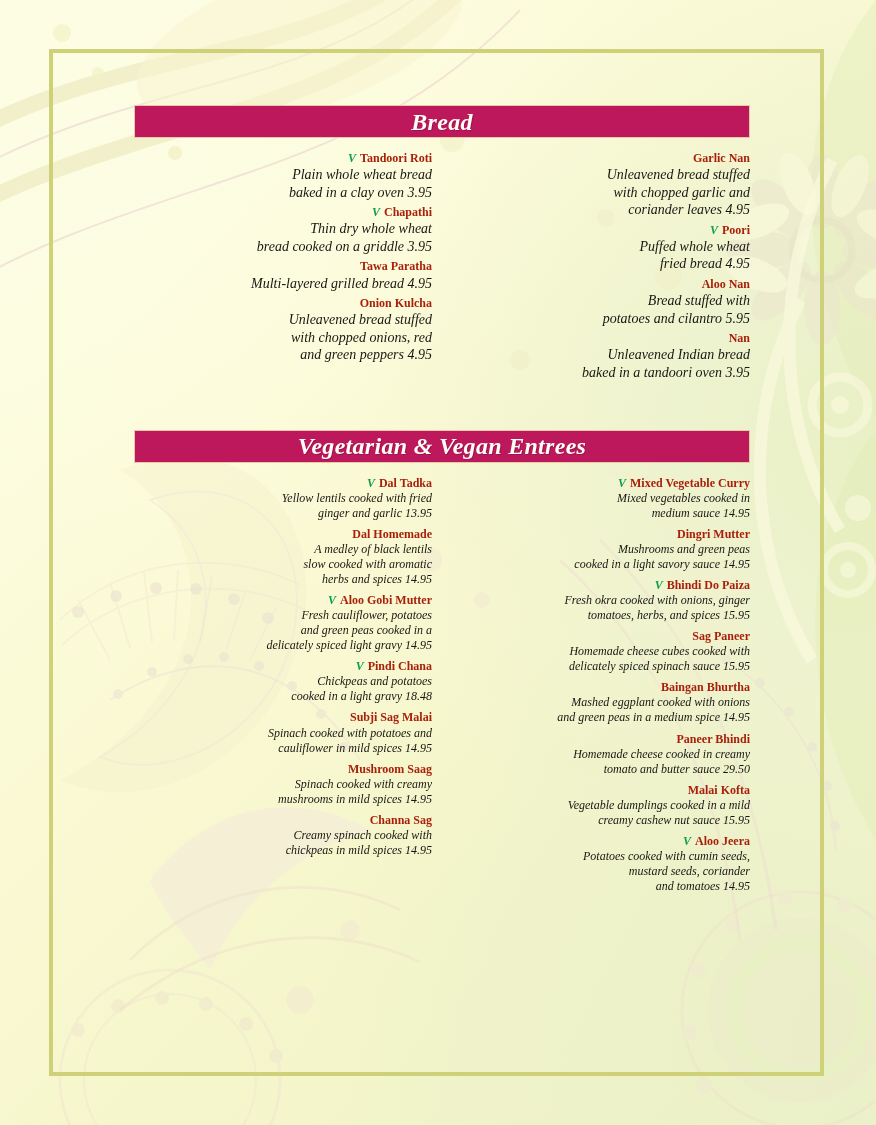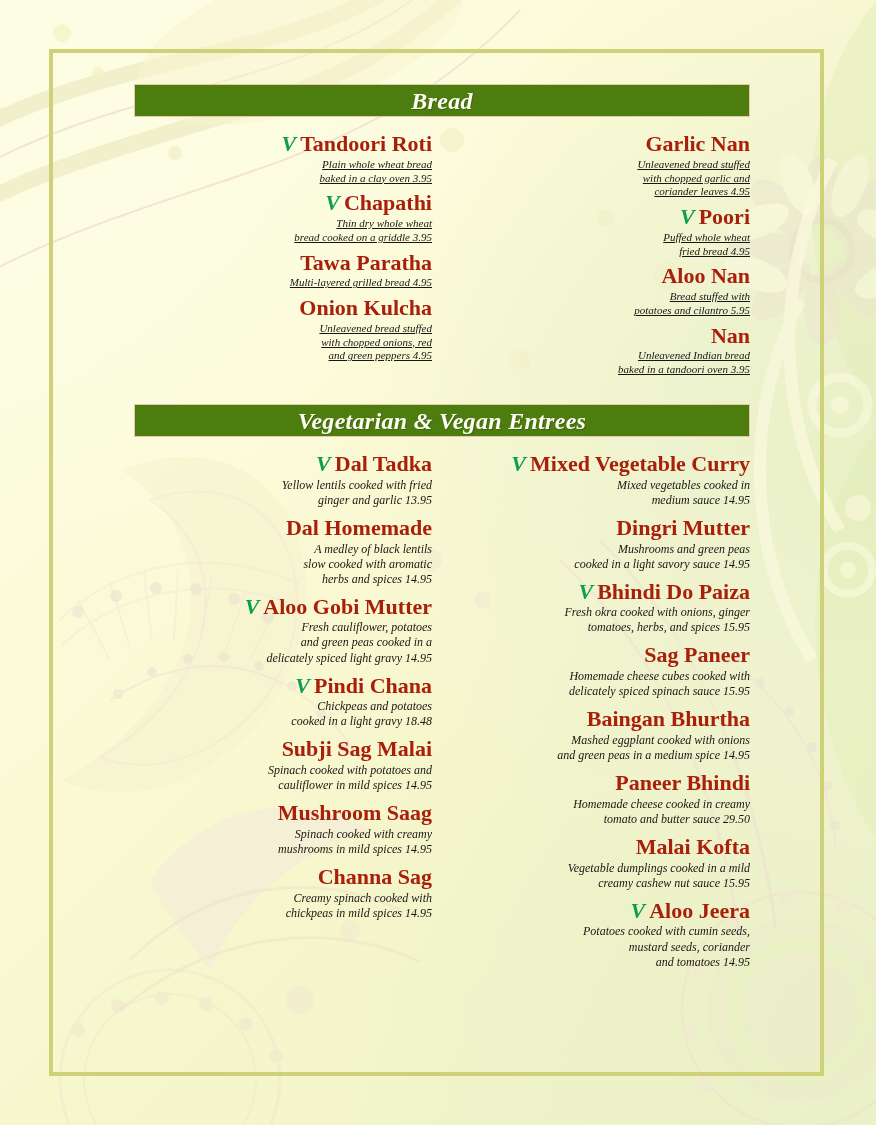--- a/index.html
+++ b/index.html
@@ -37,46 +37,47 @@
   }
 
   
   #sheet{
     position:absolute;
     left:134px; top:84px;
     width:616px;
   }
 
   .banner{
-    background:#4d7c0f;
+    background:#be185d;
     border:1px solid #e7c9a8;
     height:33px;
     display:flex; align-items:center; justify-content:center;
     margin-bottom:13px;
+    margin-top:21px;
   }
   .banner-title{
     color:#fffef6;
     font-weight:bold;
     font-style:italic;
     font-size:24px;
     letter-spacing:.3px;
     line-height:1;
     text-shadow:1px 1px 0 rgba(0,0,0,.18);
   }
 
   .cols{ display:flex; }
   .col{ width:50%; }
   .col-left{ text-align:right; padding-right:10px; }
   .col-right{ text-align:right;  padding-left:7px; }
 
   .item{ margin-bottom:5px; }
   .item:last-child{ margin-bottom:0; }
 
   .dish{
-    font-size:22px;
+    font-size:12px;
     font-weight:bold;
     color:#a81f0a;
     line-height:1.26;
     white-space:nowrap;
   }
   .vmark{
     color:#0f9e4e;
     font-style:italic;
     font-weight:bold;
     margin-right:4px;
@@ -84,21 +85,21 @@
   .desc{
     font-size:12px;
     font-style:italic;
     color:#171712;
     line-height:1.255;
   }
 
   .section-gap{ height:23px; }
 
   .bread .item{ margin-bottom:4px; }
-  .bread .desc{ font-size:11px;text-decoration:underline; }
+  .bread .desc{ font-size:14px; }
   .veg  .item{ margin-bottom:6px; }
 </style>
 </head>
 <body>
 
 <div id="bg">
   <svg viewBox="0 0 876 1125" xmlns="http://www.w3.org/2000/svg" aria-hidden="true">
     <defs>
       <clipPath id="pageclip">
           <rect x="0" y="0" width="876" height="1125"></rect>

